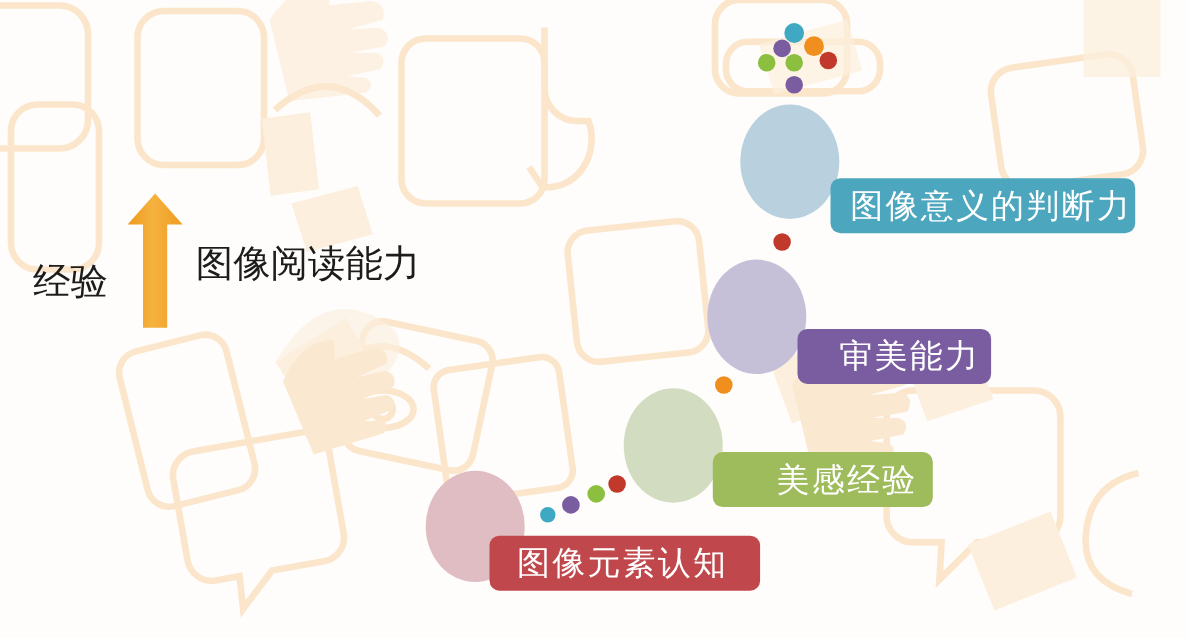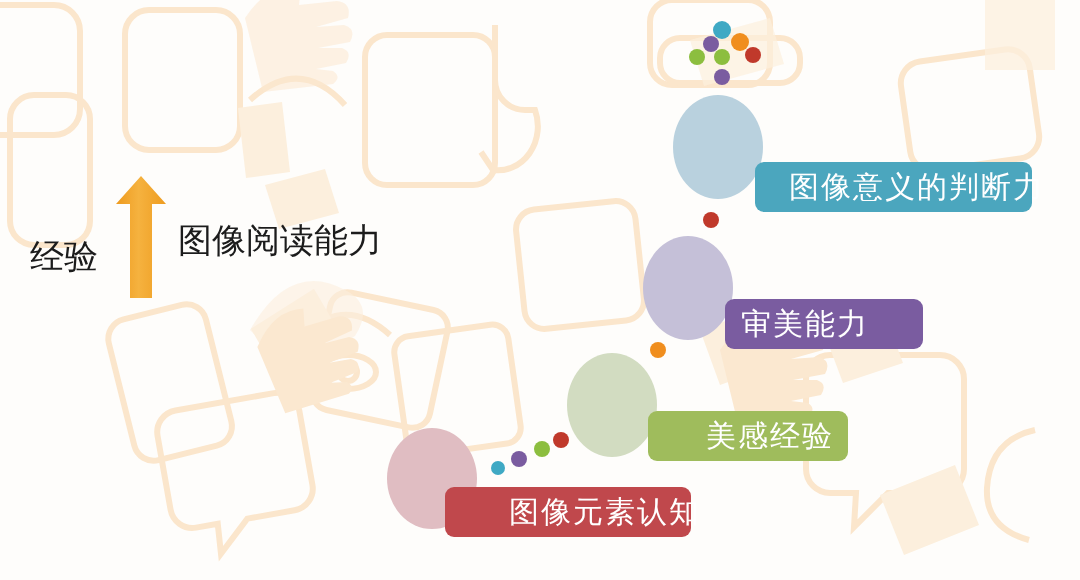--- a/index.html
+++ b/index.html
@@ -50,39 +50,39 @@
     color: #ffffff;
     font-size: 30px;
     letter-spacing: 2px;
     white-space: nowrap;
     font-family: "Liberation Serif", "DejaVu Serif", serif;
   }
   #bar-element-cognition {
     left: 445px; top: 487px;
     width: 246px; height: 50px;
     background: #C0484C;
-    padding-left: 64px;
+    padding-left: 25px;
   }
   #bar-aesthetic-experience {
     left: 648px; top: 411px;
     width: 200px; height: 50px;
     background: #9FBC5C;
     padding-left: 58px;
   }
   #bar-aesthetic-ability {
     left: 725px; top: 299px;
-    width: 198px; height: 50px;
+    width: 176px; height: 50px;
     background: #7A5CA0;
-    padding-left: 16px;
+    padding-left: 38px;
   }
   #bar-meaning-judgement {
     left: 755px; top: 162px;
     width: 277px; height: 50px;
     background: #4BA6BE;
-    padding-left: 34px;
+    padding-left: 18px;
   }
   
   .big-circle {
     position: absolute;
     border-radius: 50%;
   }
   #circle-pink   { left: 387px; top: 428px; width: 90px;  height: 101px; background: #E0BDC2; }
   #circle-green  { left: 567px; top: 353px; width: 90px;  height: 104px; background: #D2DCC1; }
   #circle-purple { left: 643px; top: 236px; width: 90px;  height: 104px; background: #C5C0D8; }
   #circle-blue   { left: 673px; top: 95px;  width: 90px;  height: 104px; background: #B9D1DE; }

